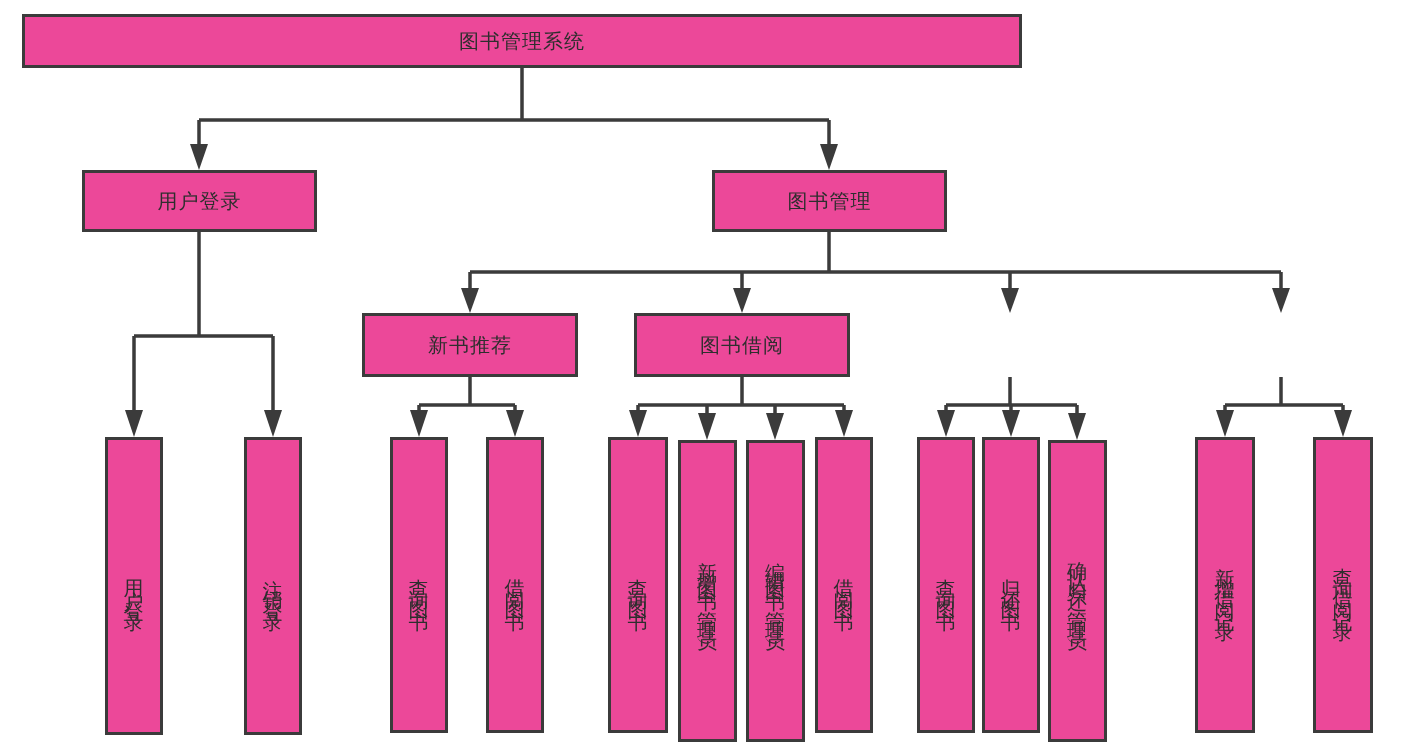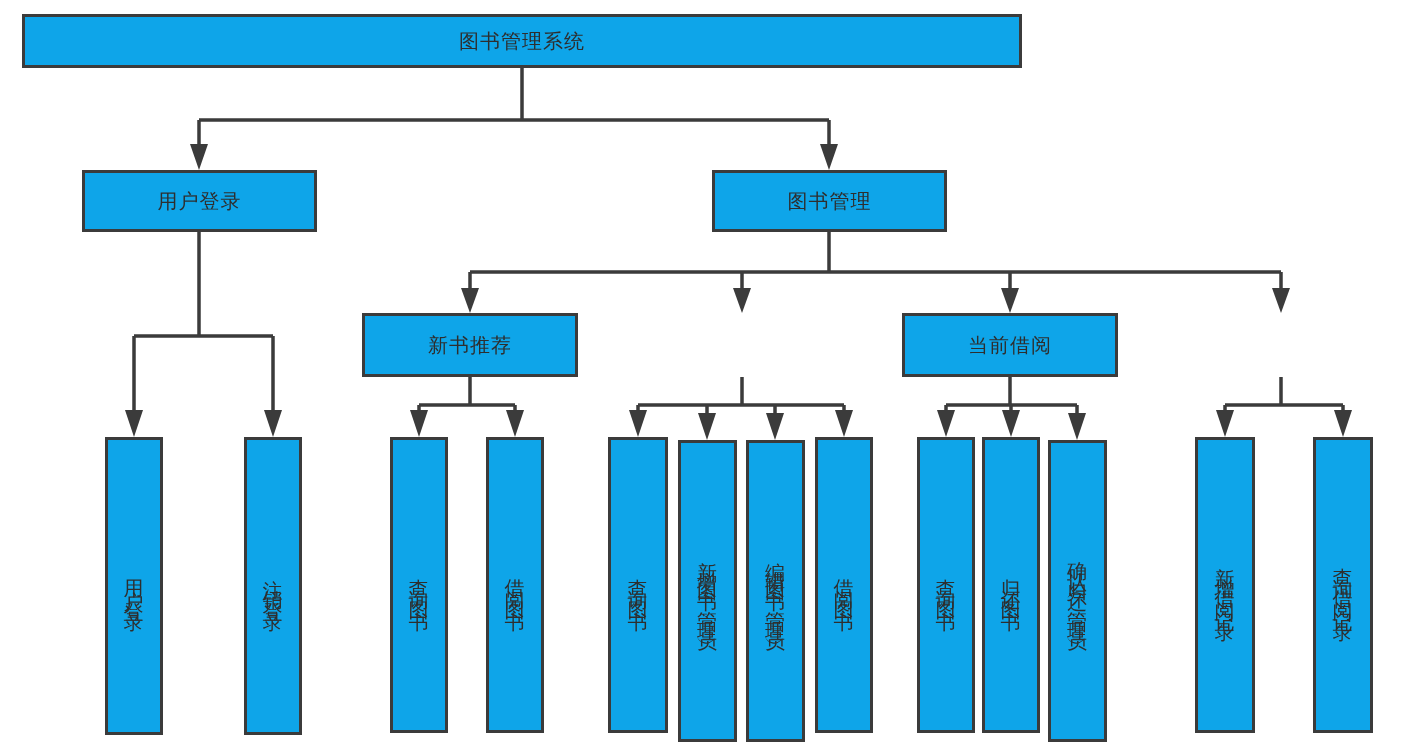--- a/index.html
+++ b/index.html
@@ -19,21 +19,21 @@
   .connectors {
     position: absolute;
     left: 0;
     top: 0;
     width: 1405px;
     height: 747px;
   }
   .box {
     position: absolute;
     box-sizing: border-box;
-    background: #0ea5e9;
+    background: #ec4899;
     border: 3px solid #3b3b3b;
     display: flex;
     align-items: center;
     justify-content: center;
     z-index: 1;
   }
   .h-label {
     font-size: 20px;
     letter-spacing: 1px;
     white-space: nowrap;
@@ -122,22 +122,22 @@
   <div class="box" style="left:82px; top:170px; width:235px; height:62px;">
     <span class="h-label">用户登录</span>
   </div>
   <div class="box" style="left:362px; top:313px; width:216px; height:64px;">
     <span class="h-label">新书推荐</span>
   </div>
 
   <div class="box" style="left:712px; top:170px; width:235px; height:62px;">
     <span class="h-label">图书管理</span>
   </div>
-  <div class="box" style="left:902px; top:313px; width:216px; height:64px;">
-    <span class="h-label">当前借阅</span>
+  <div class="box" style="left:634px; top:313px; width:216px; height:64px;">
+    <span class="h-label">图书借阅</span>
   </div>
 
   <div class="box" style="left:105px; top:437px; width:58px; height:298px;">
     <span class="v-label">用户登录</span>
   </div>
   <div class="box" style="left:244px; top:437px; width:58px; height:298px;">
     <span class="v-label">注销登录</span>
   </div>
 
   <div class="box" style="left:390px; top:437px; width:58px; height:296px;">

